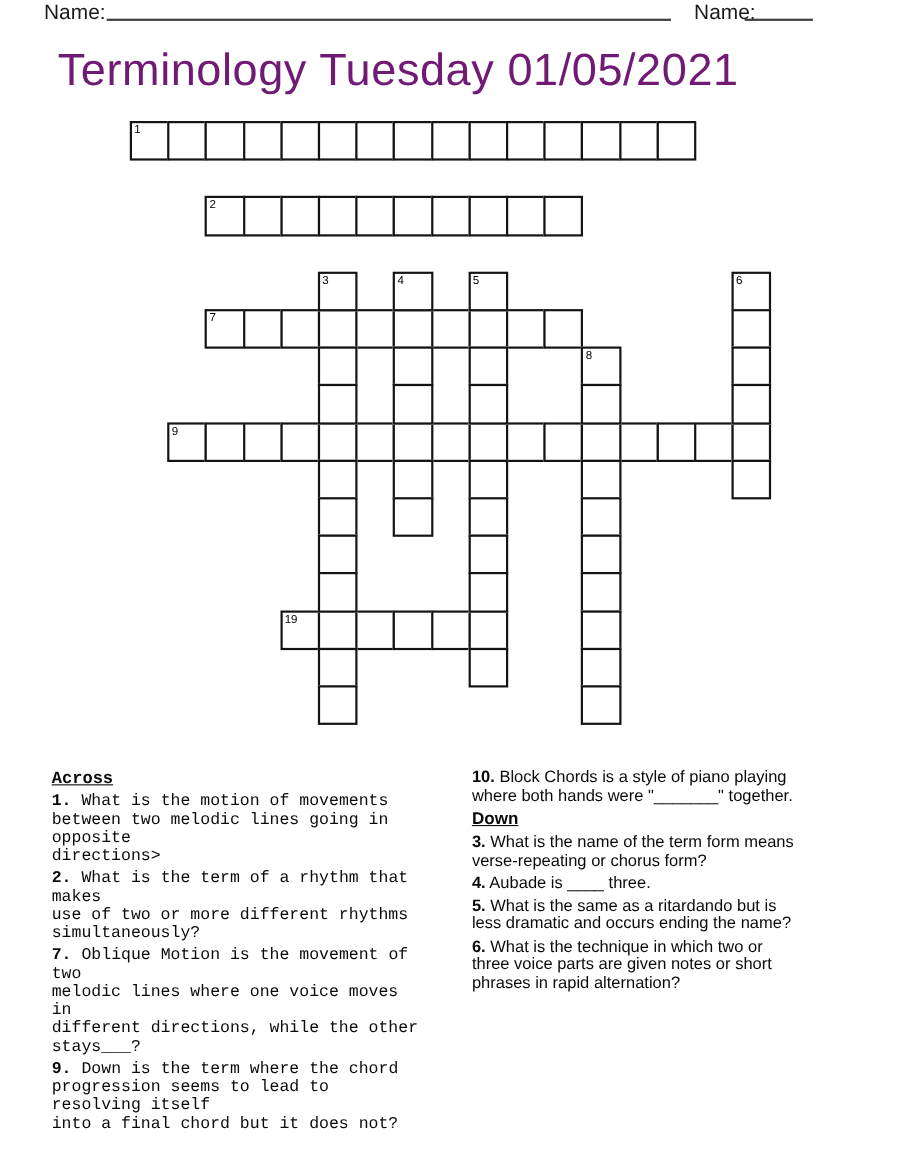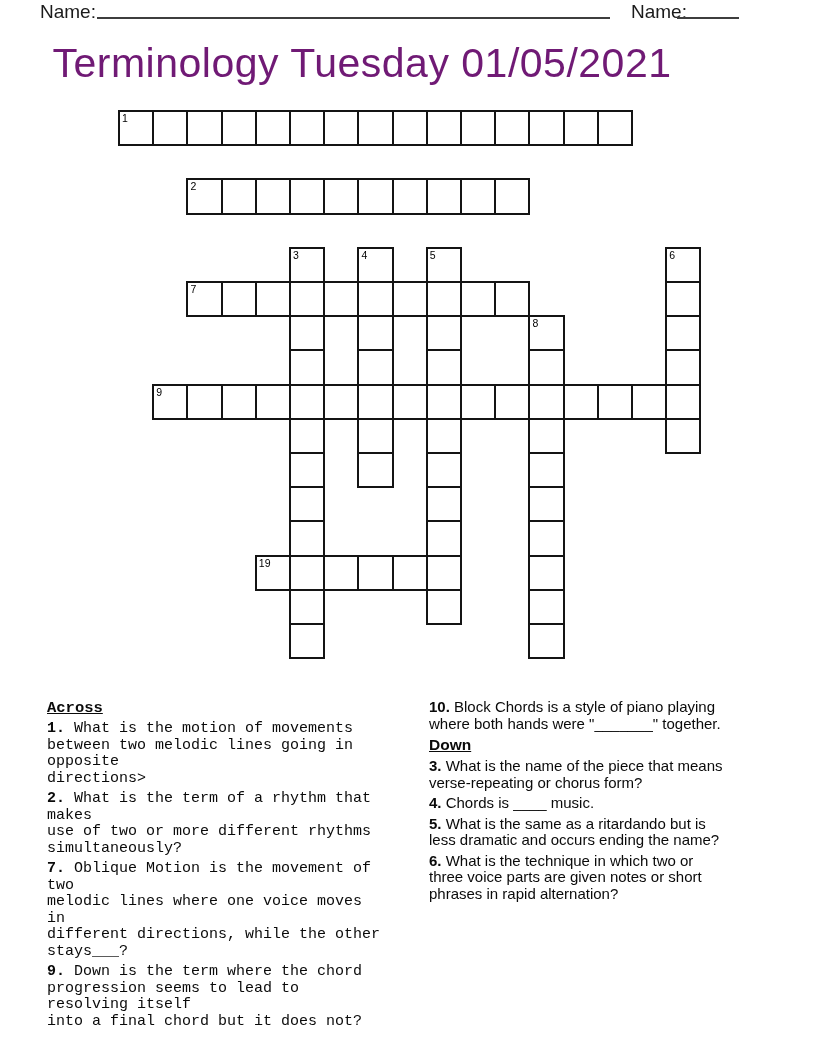--- a/index.html
+++ b/index.html
@@ -206,23 +206,23 @@
 into a final chord but it does not?</span></div>
         </div>
     </div>
     <div class="clue-col clue-col-right">
       <div>
           <div class="clue"><span class="clue-num">10.</span> <span class="clue-text">Block Chords is a style of piano playing
 where both hands were "_______" together.</span></div>
         </div>
       <div class="clue-heading">Down</div>
       <div>
-          <div class="clue"><span class="clue-num">3.</span> <span class="clue-text">What is the name of the piece that means
+          <div class="clue"><span class="clue-num">3.</span> <span class="clue-text">What is the name of the term form means
 verse-repeating or chorus form?</span></div>
-          <div class="clue"><span class="clue-num">4.</span> <span class="clue-text">Chords is ____ music.</span></div>
+          <div class="clue"><span class="clue-num">4.</span> <span class="clue-text">Aubade is ____ three.</span></div>
           <div class="clue"><span class="clue-num">5.</span> <span class="clue-text">What is the same as a ritardando but is
 less dramatic and occurs ending the name?</span></div>
           <div class="clue"><span class="clue-num">6.</span> <span class="clue-text">What is the technique in which two or
 three voice parts are given notes or short
 phrases in rapid alternation?</span></div>
         </div>
     </div>
   </div>
 
 </div>

